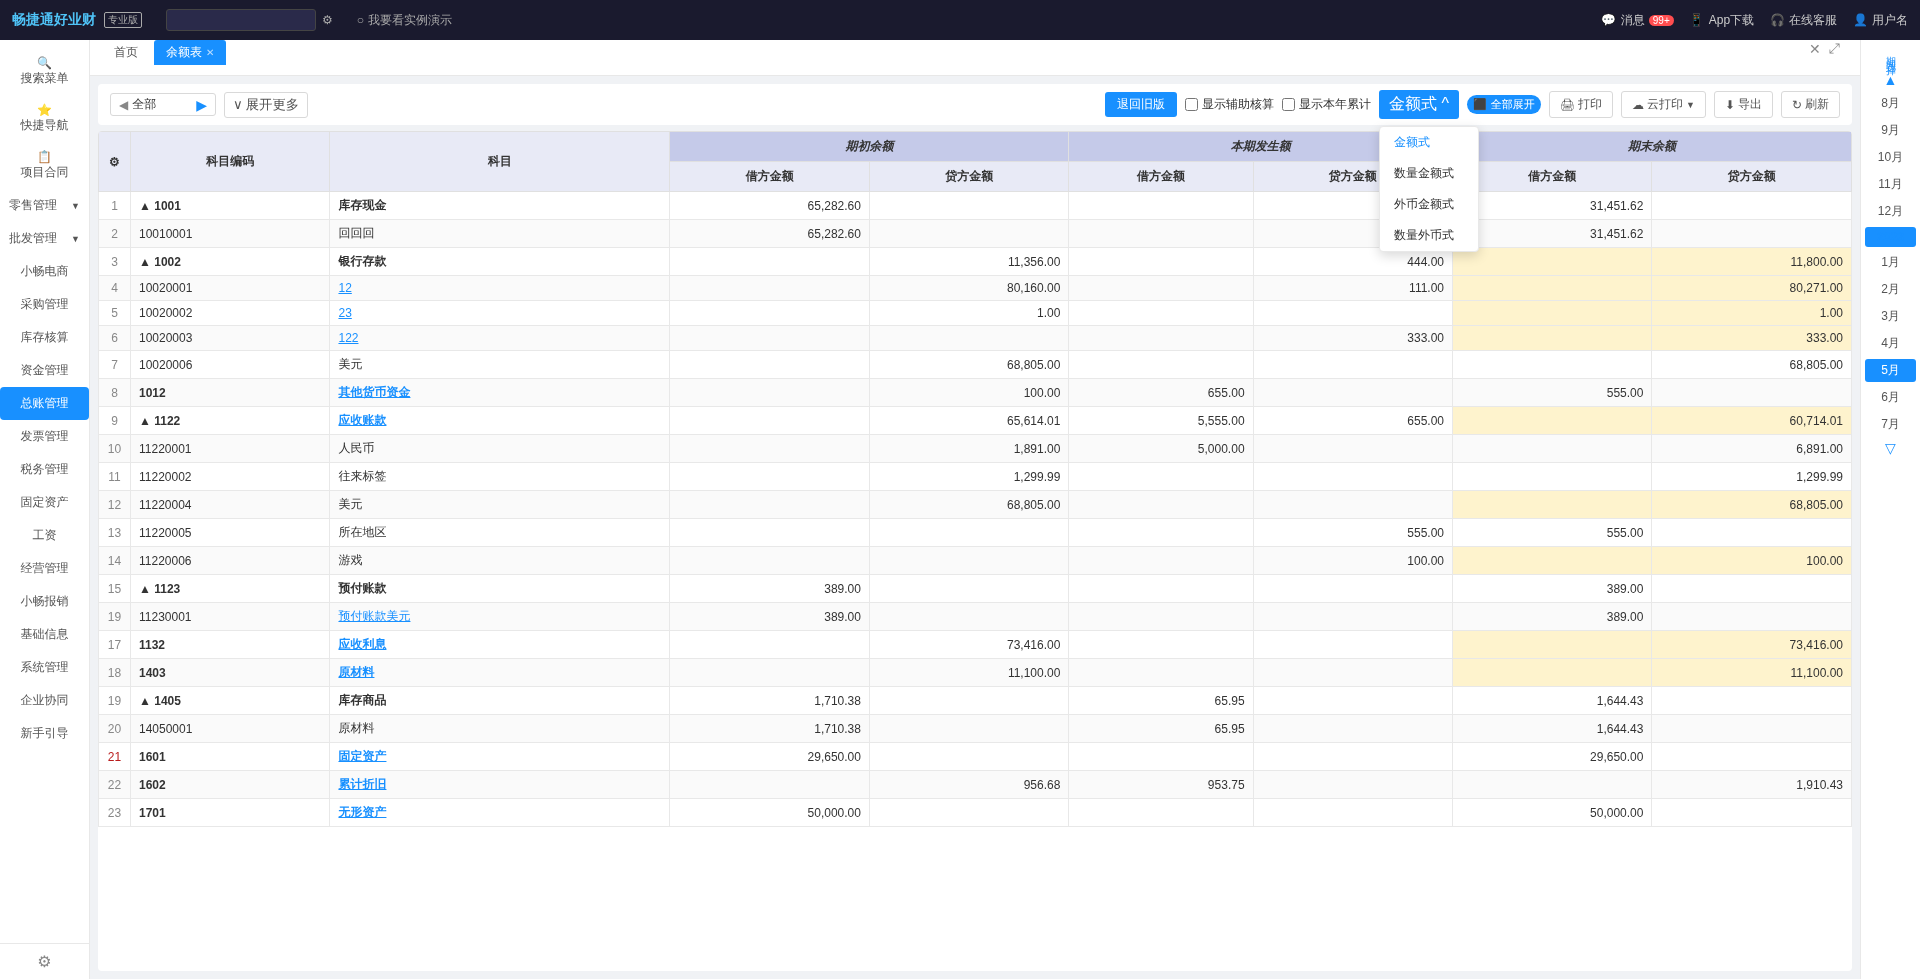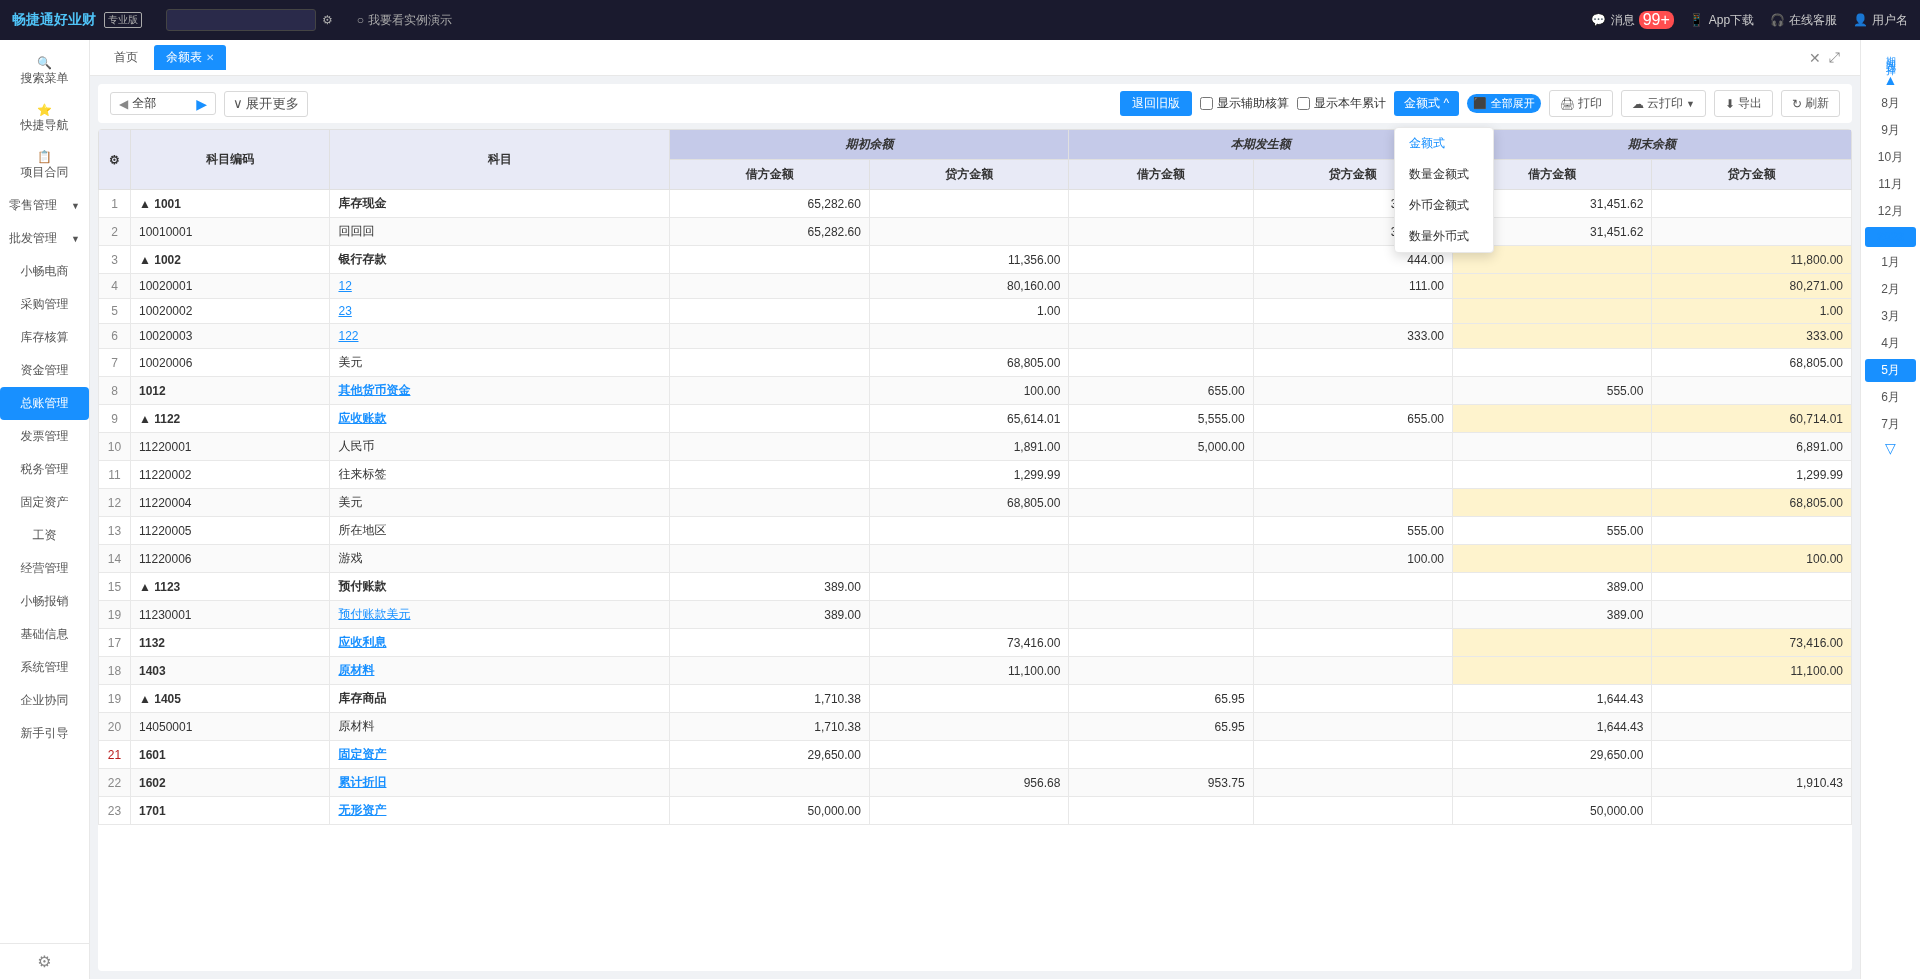--- a/index.html
+++ b/index.html
@@ -11,21 +11,21 @@
       background: #1a1a2e;
       display: flex;
       align-items: center;
       padding: 0 12px;
       justify-content: space-between;
     }
     .top-header-left { display: flex; align-items: center; gap: 8px; }
     .header-search { background: #2a2a4a; border: 1px solid #444; color: #ccc; padding: 3px 8px; border-radius: 3px; font-size: 12px; width: 150px; }
     .top-header-right { display: flex; align-items: center; gap: 16px; color: #ccc; font-size: 12px; }
     .top-right-item { display: flex; align-items: center; gap: 4px; cursor: pointer; }
-    .badge { background: #ff4d4f; color: white; border-radius: 8px; padding: 0 4px; font-size: 16px; }
+    .badge { background: #ff4d4f; color: white; border-radius: 8px; padding: 0 4px; font-size: 10px; }
 
     
     .main-layout { display: flex; height: calc(100vh - 40px); }
 
     
     .sidebar {
       width: 90px;
       background: #fff;
       border-right: 1px solid #e8e8e8;
       display: flex;
@@ -50,21 +50,21 @@
 
     
     .content-area { flex: 1; display: flex; flex-direction: column; overflow: hidden; }
 
     
     .tab-bar {
       height: 36px;
       background: #fff;
       border-bottom: 1px solid #e8e8e8;
       display: flex;
-      align-items: center;
+      align-items: flex-start;
       padding: 0 12px;
       gap: 4px;
     }
     .tab-item {
       padding: 4px 12px;
       border-radius: 3px 3px 0 0;
       cursor: pointer;
       color: #555;
       font-size: 12px;
       display: flex;
@@ -84,21 +84,21 @@
       display: flex;
       align-items: center;
       gap: 8px;
       border-radius: 4px;
     }
     .search-area { display: flex; align-items: center; gap: 4px; border: 1px solid #d9d9d9; border-radius: 3px; padding: 2px 8px; background: #fff; }
     .expand-btn { border: 1px solid #d9d9d9; border-radius: 3px; padding: 3px 8px; cursor: pointer; display: flex; align-items: center; gap: 3px; color: #555; background: #fff; }
     .toolbar-right { margin-left: auto; display: flex; align-items: center; gap: 8px; }
     .btn-primary { background: #1890ff; color: white; border: none; padding: 4px 12px; border-radius: 3px; cursor: pointer; font-size: 12px; }
     .btn-default { background: #fff; color: #555; border: 1px solid #d9d9d9; padding: 4px 10px; border-radius: 3px; cursor: pointer; font-size: 12px; display: flex; align-items: center; gap: 3px; }
-    .btn-accent { background: #1890ff; color: white; border: none; padding: 4px 10px; border-radius: 3px; cursor: pointer; font-size: 12px; display: flex; align-items: center; gap: 3px; }
+    .btn-accent { background: #1890ff; color: white; border: none; padding: 4px 10px; border-radius: 3px; cursor: pointer; font-size: 16px; display: flex; align-items: center; gap: 3px; }
     .checkbox-group { display: flex; align-items: center; gap: 4px; }
     .toggle-switch { display: flex; align-items: center; gap: 4px; background: #1890ff; border-radius: 10px; padding: 2px 6px; color: white; font-size: 11px; cursor: pointer; }
 
     
     .table-wrapper { flex: 1; overflow: auto; background: #fff; border-radius: 4px; position: relative; }
     table { width: 100%; border-collapse: collapse; font-size: 12px; }
     thead tr { background: #e8eaf6; }
     thead th { padding: 6px 8px; border: 1px solid #e0e0e0; color: #333; font-weight: 600; text-align: center; position: sticky; top: 0; background: #e8eaf6; z-index: 2; }
     thead th.group-header { background: #c5cae9; font-style: italic; }
     tbody tr { background: white; }

